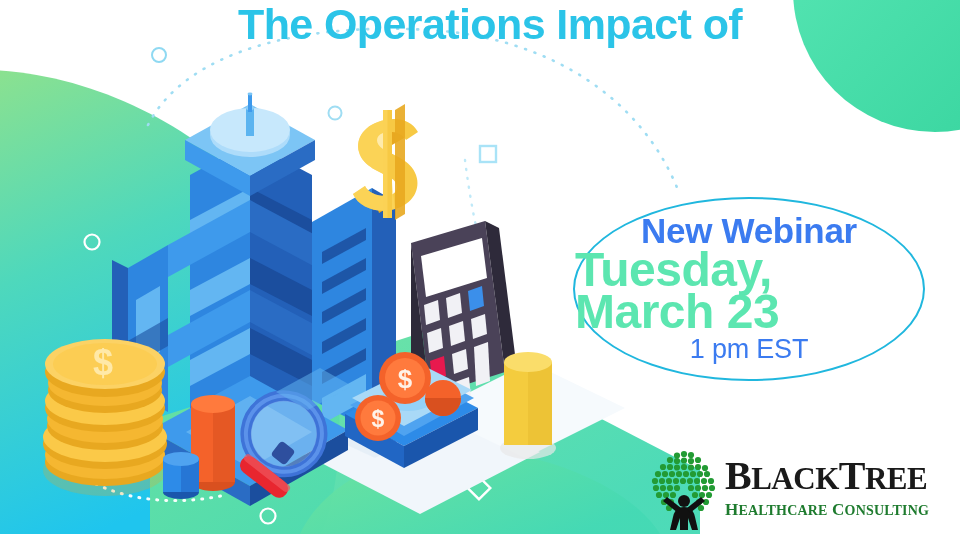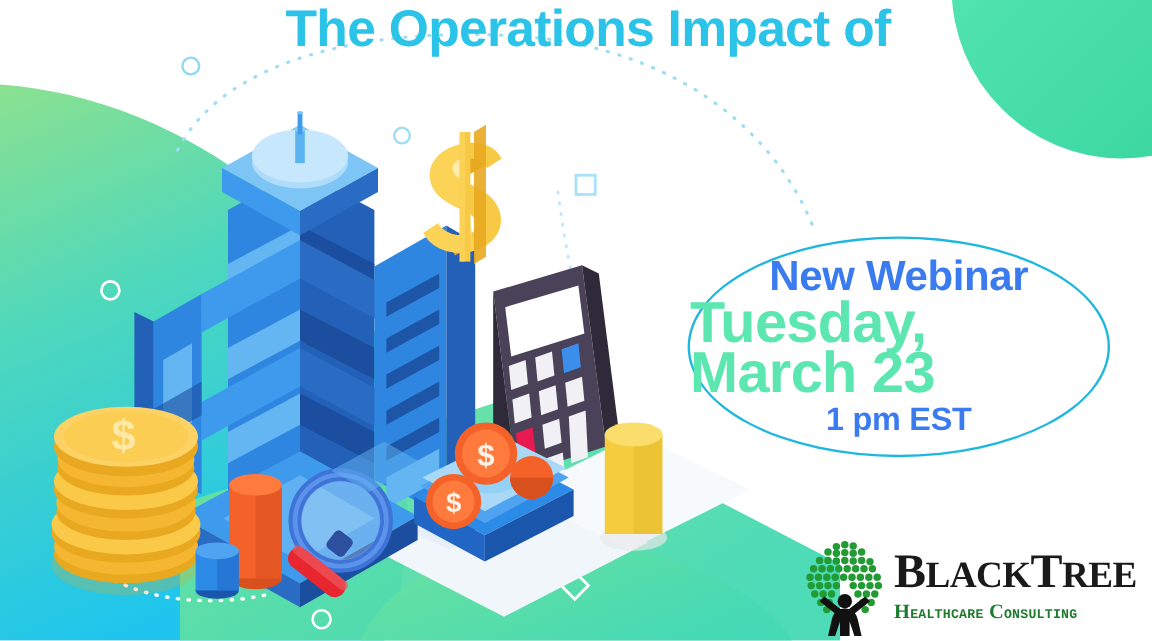--- a/index.html
+++ b/index.html
@@ -40,27 +40,27 @@
     box-sizing:border-box;
   }
   #webinar-oval .l1{
     font-weight:bold;font-size:35px;line-height:34px;color:#3B7BF0;letter-spacing:-0.3px;
   }
   #webinar-oval .l2{
     font-weight:bold;font-size:48px;line-height:42px;color:#5CE6B0;letter-spacing:-0.5px;
     margin-top:1px;
   }
   #webinar-oval .l3{
-    font-weight:bold;font-size:27px;line-height:31px;color:#3B7BF0;letter-spacing:-0.2px;
+    font-weight:normal;font-size:27px;line-height:31px;color:#3B7BF0;letter-spacing:-0.2px;
     margin-top:1px;
   }
 
   
   #logo{
-    position:absolute;left:663px;top:448px;width:295px;height:82px;z-index:50;
+    position:absolute;left:643px;top:448px;width:295px;height:82px;z-index:50;
   }
   #logo .logo-text{
     position:absolute;left:82px;top:6px;width:212px;
   }
   #logo .brand{
     display:block;
     font-family:"Liberation Serif", serif;
     font-weight:bold;
     color:#1a1a1a;
     font-size:40px;line-height:44px;letter-spacing:-0.5px;
@@ -69,21 +69,21 @@
   #logo .brand .sm{font-size:31px;}
   #logo .tagline{
     display:block;
     font-family:"Liberation Serif", serif;
     font-weight:bold;
     color:#1E7B2E;
     font-size:17px;line-height:19px;letter-spacing:0.2px;
     white-space:nowrap;
     margin-top:-1px;
   }
-  #logo .tagline .sm{font-size:11px;font-family:Liberation Mono, monospace;}
+  #logo .tagline .sm{font-size:14px;}
 </style>
 </head>
 <body>
 
 <div id="stage">
 
   <svg class="layer" viewBox="0 0 960 534" width="960" height="534">
     <defs>
       <linearGradient id="gLeft" x1="0" y1="0" x2="0.35" y2="1">
         <stop offset="0" stop-color="#90E28C"></stop>

